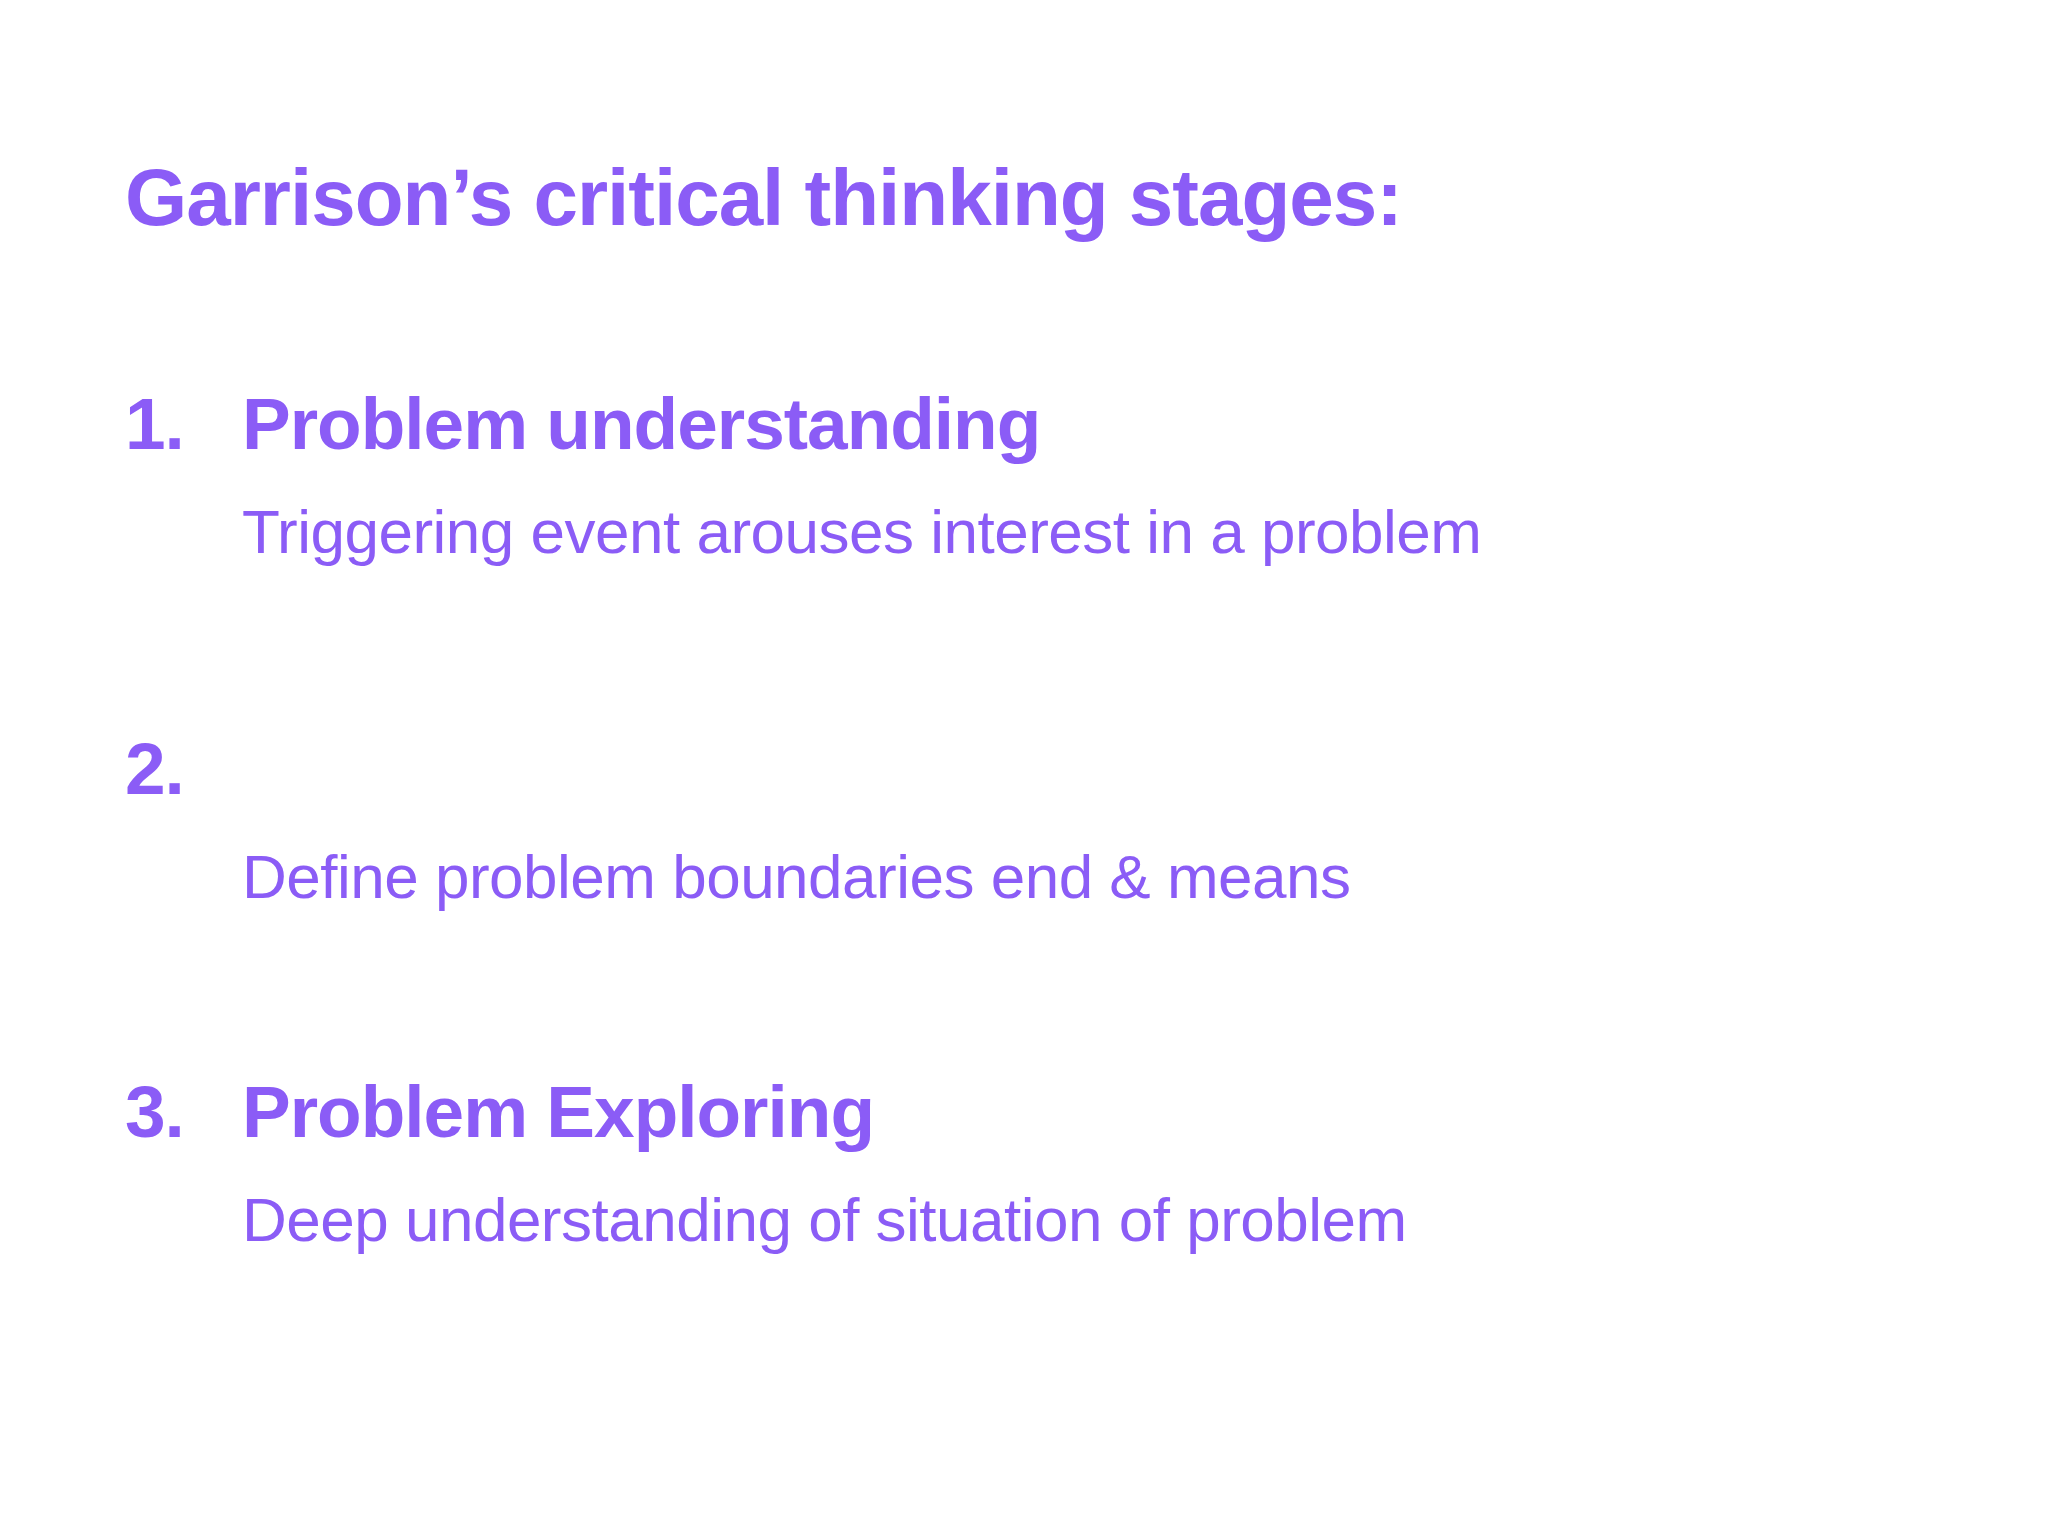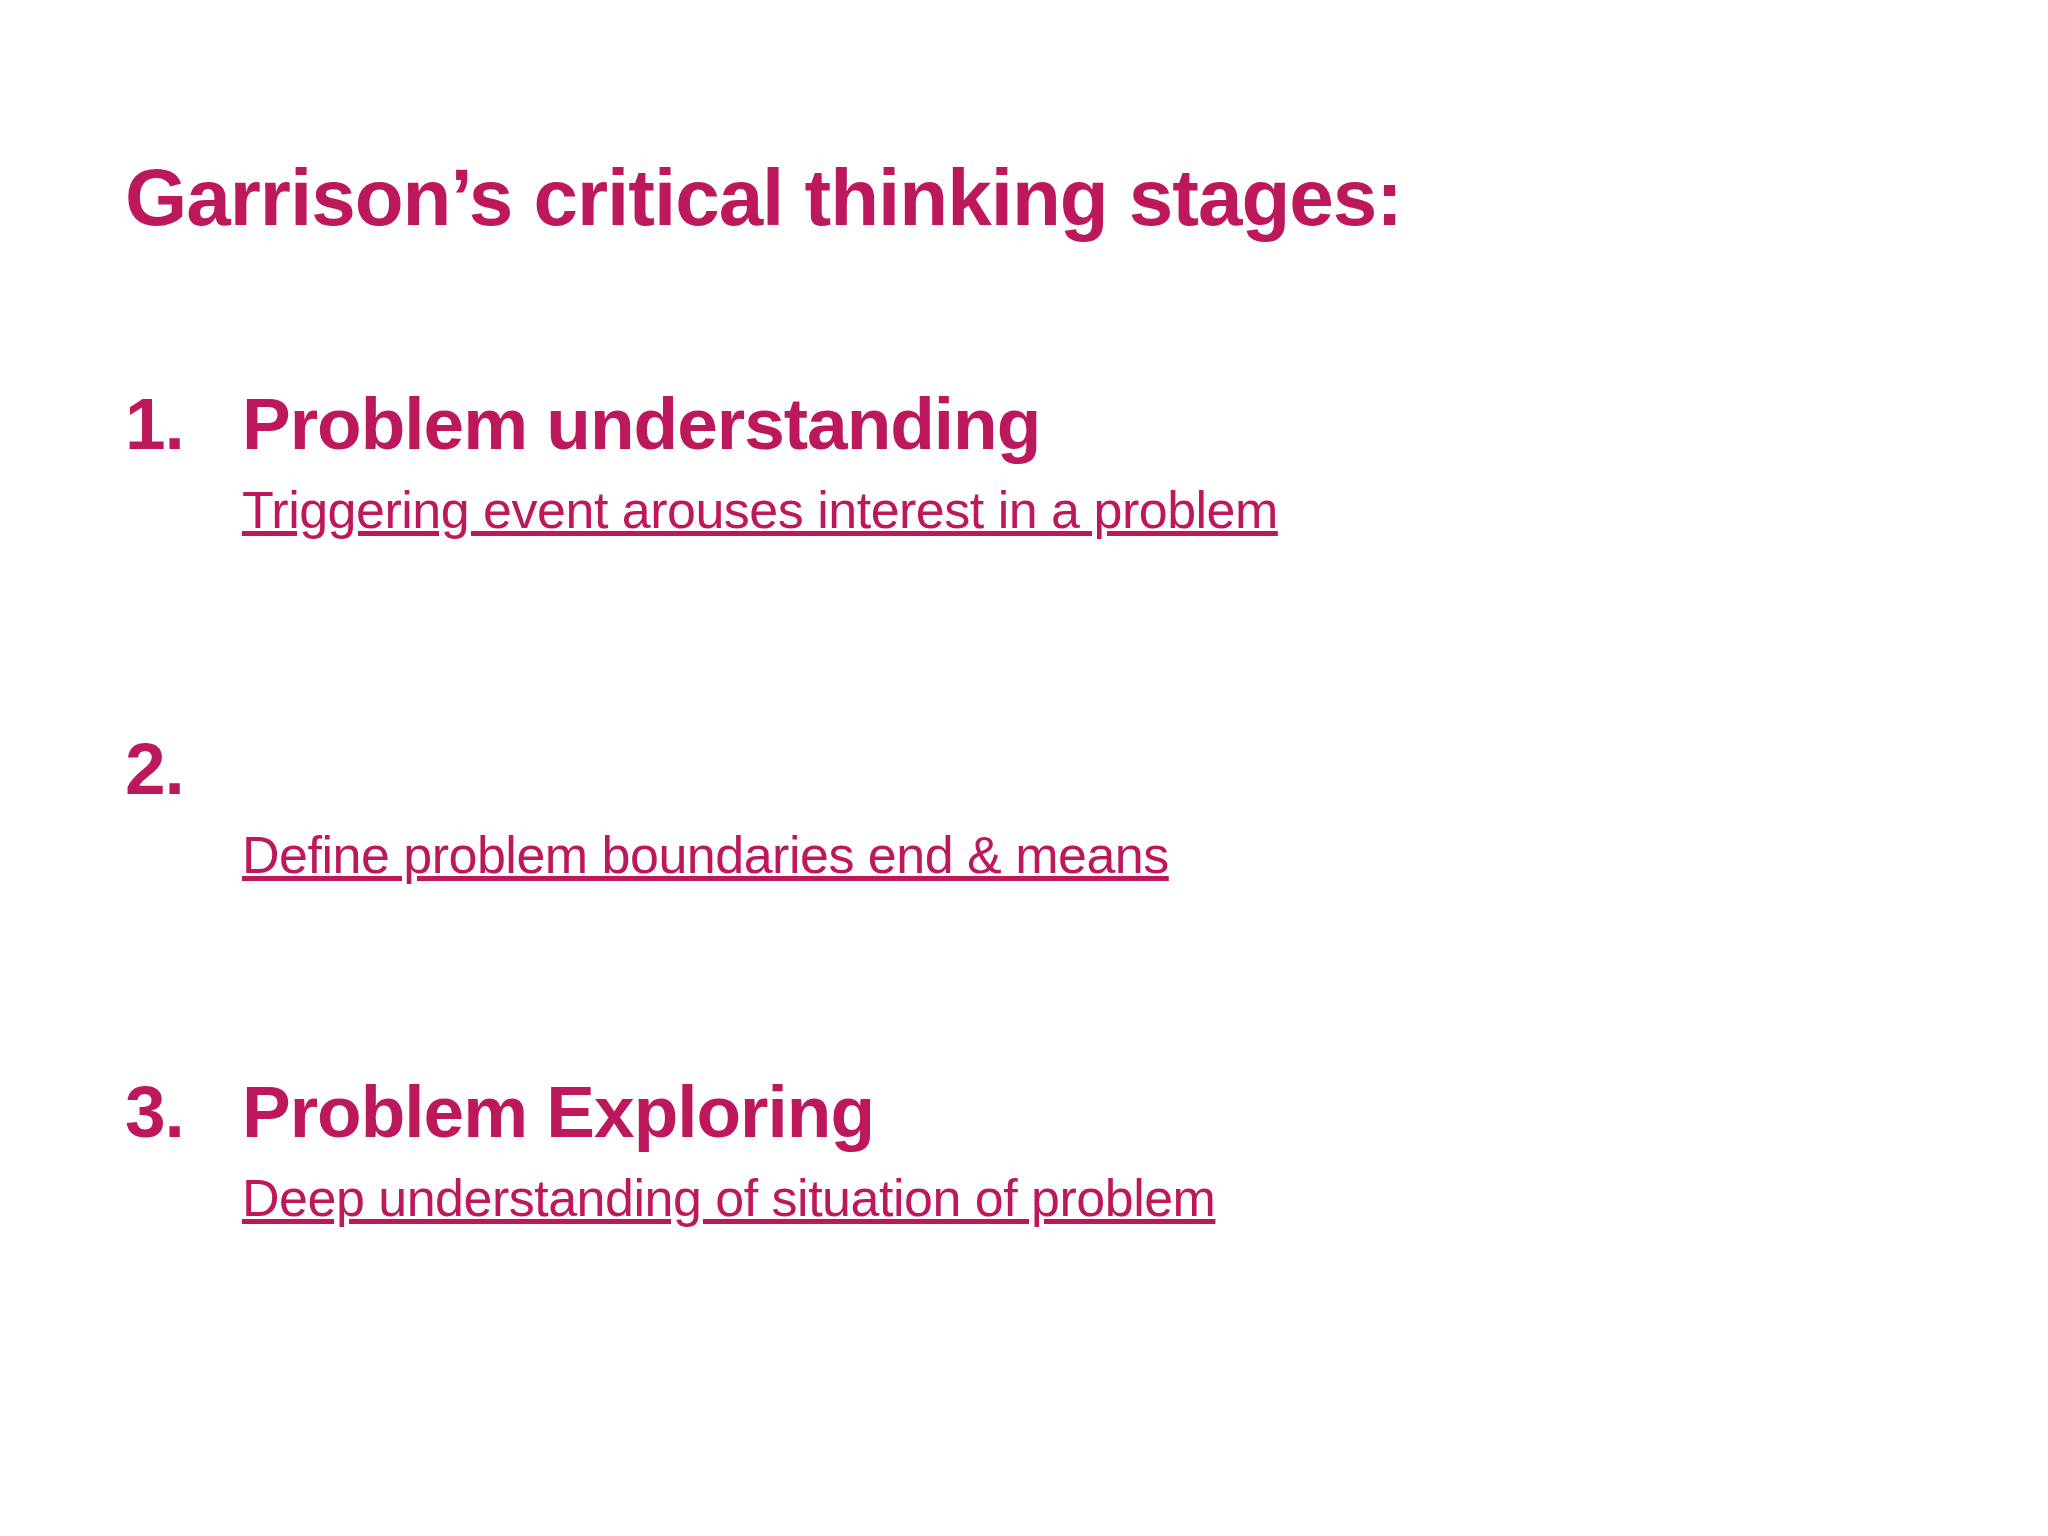--- a/index.html
+++ b/index.html
@@ -7,21 +7,21 @@
     padding: 0;
     background: #ffffff;
   }
   .slide {
     position: relative;
     width: 2048px;
     height: 1536px;
     background: #ffffff;
     overflow: hidden;
     font-family: "Liberation Sans", "DejaVu Sans", sans-serif;
-    color: #be185d;
+    color: #8b5cf6;
   }
   .slide-title {
     position: absolute;
     left: 125px;
     top: 158px;
     font-size: 80px;
     font-weight: 700;
     line-height: 1;
     letter-spacing: -1px;
     white-space: nowrap;
@@ -42,27 +42,26 @@
     letter-spacing: -1px;
     white-space: nowrap;
   }
   .item-number {
     display: inline-block;
     width: 117px;
     flex: 0 0 117px;
   }
   .item-description {
     margin-left: 117px;
-    margin-top: 24px;
-    font-size: 52px;
+    margin-top: 41px;
+    font-size: 62px;
     font-weight: 400;
     line-height: 1;
     letter-spacing: -0.5px;
     white-space: nowrap;
-    text-decoration: underline;
   }
 </style>
 </head>
 <body>
 
 <div class="slide">
 
   <div class="slide-title">Garrison’s critical thinking stages:</div>
 
   <div class="stage-item item-1">

